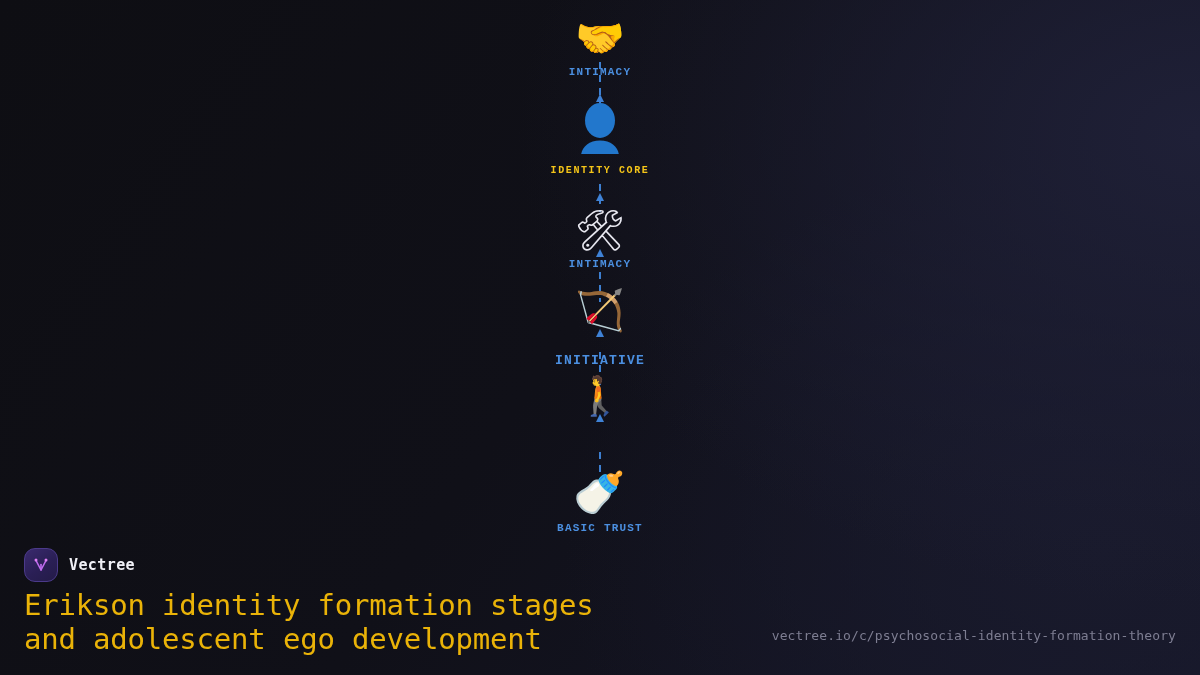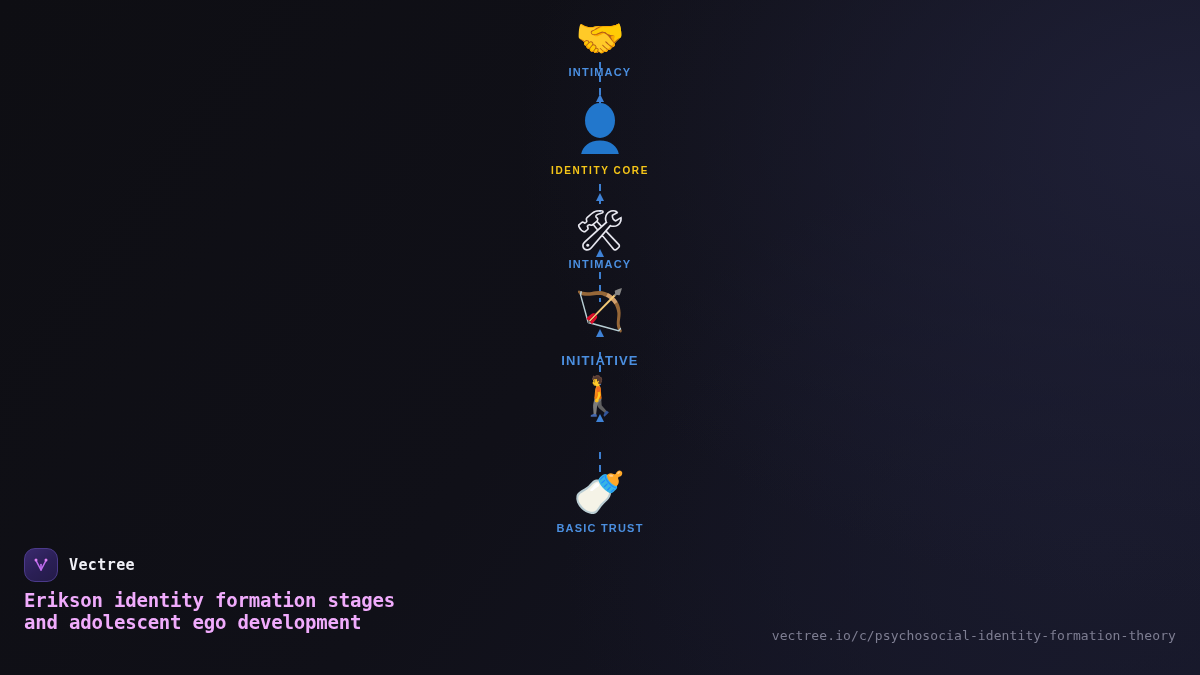--- a/index.html
+++ b/index.html
@@ -58,21 +58,21 @@
     line-height:1;
   }
   .node-glyph{
     display:block;
     font-family:"DejaVu Sans", sans-serif;
     line-height:1;
     user-select:none;
   }
   .node-label{
     display:block;
-    font-family:Liberation Sans, sans-serif;
+    font-family:Liberation Mono, monospace;
     font-weight:700;
     letter-spacing:1.2px;
     white-space:nowrap;
   }
 
   
   .n-intimacy  .node-glyph{ font-size:40px; }
   .n-intimacy  .node-label{ font-size:11px; color:#4b8fe0; margin-top:9px; }
 
   .n-core      .node-glyph{ font-size:0; }
@@ -118,25 +118,25 @@
     font-size:15px; font-weight:700;
     color:#f0f0f6;
     letter-spacing:0.4px;
     text-align:right;
   }
   #headline{
     position:absolute;
     left:24px; top:49px;
     width:740px;
     font-family:"DejaVu Sans Mono", monospace;
-    font-size:19px;
-    font-weight:700;
+    font-size:29px;
+    font-weight:400;
     line-height:1.17;
     letter-spacing:-0.2px;
-    color:#f0abfc;
+    color:#eab308;
     white-space:pre-line;
   }
   #footer-url{
     position:absolute;
     right:24px; bottom:32px;
     font-family:"DejaVu Sans Mono", monospace;
     font-size:13px;
     color:#7e7e92;
     letter-spacing:0.1px;
   }

